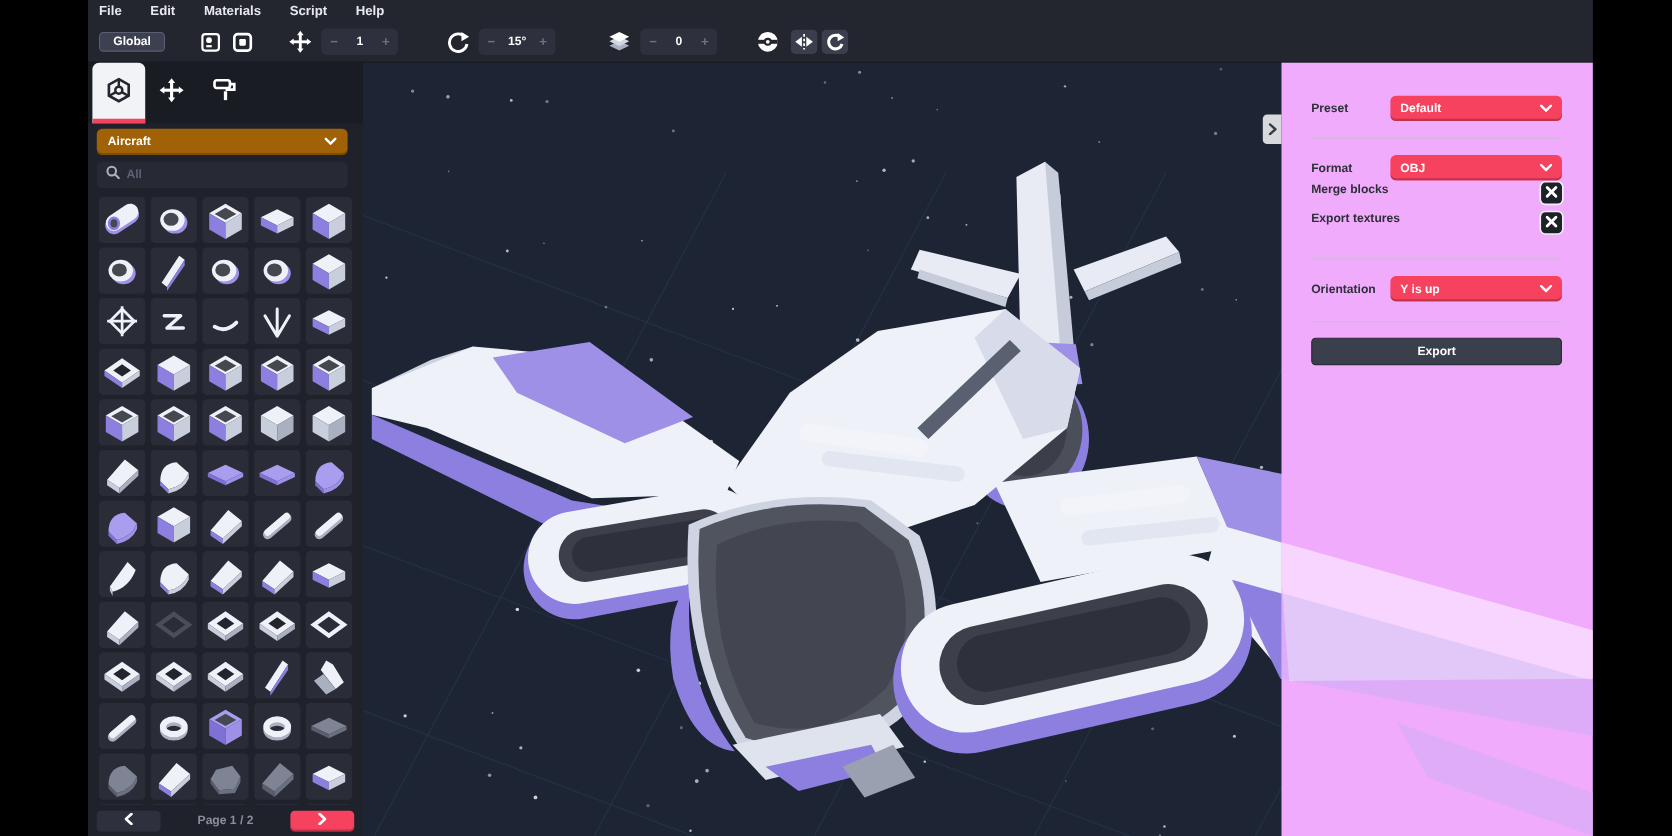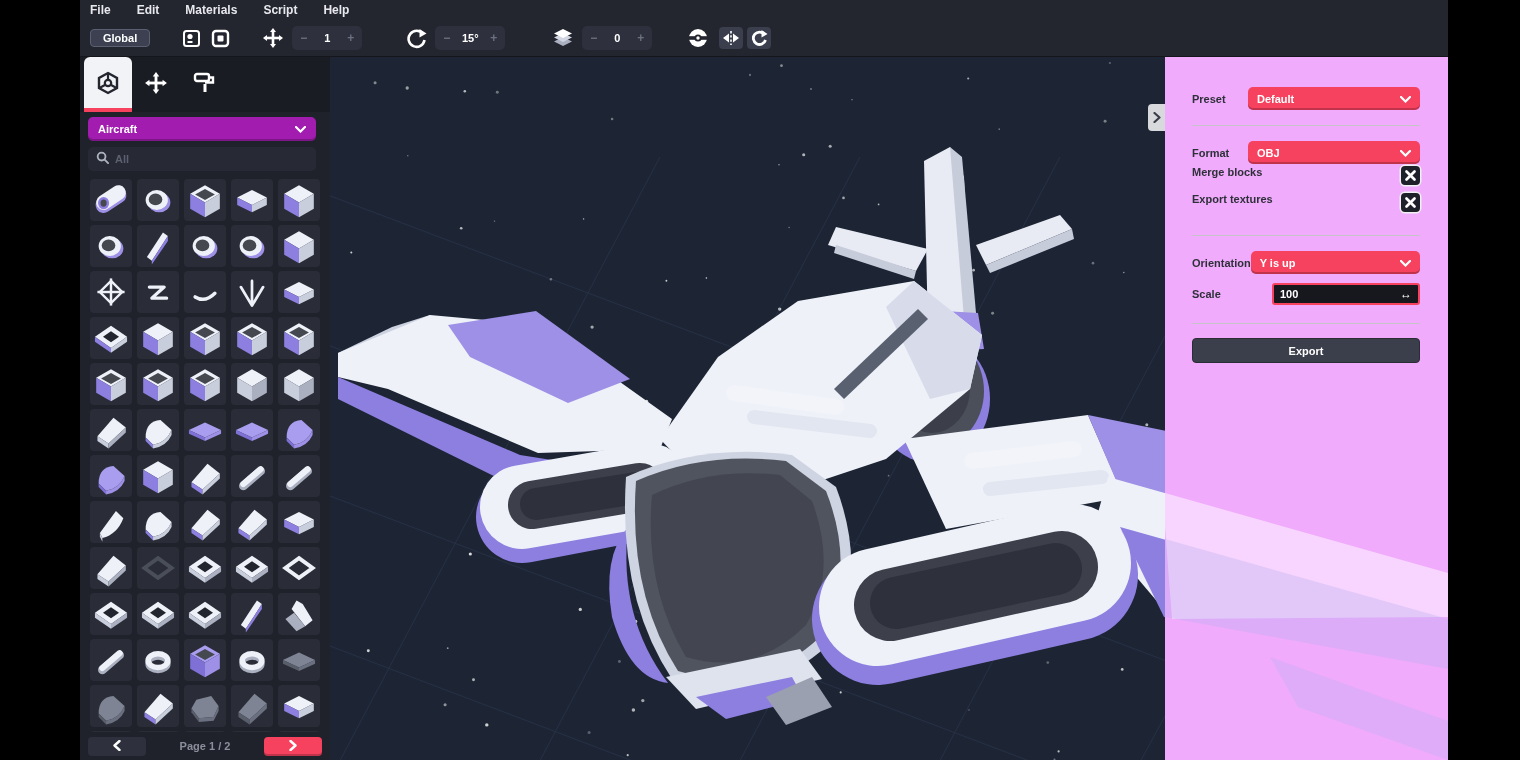--- a/index.html
+++ b/index.html
@@ -27,21 +27,21 @@
   .tb-sq-btn { width:24px; height:22px; background:#3a3e4d; border-radius:4px; display:flex;
              align-items:center; justify-content:center; }
 
   
   #sidebar { position:absolute; left:0; top:57px; bottom:0; width:250px; background:#20222b; }
   #tabrow { position:absolute; left:0; top:0; right:0; height:55px; background:#1a1c23;
             display:flex; align-items:flex-end; padding-left:4px; }
   .side-tab { width:48px; height:55px; display:flex; align-items:center; justify-content:center; }
   .side-tab.active { background:#f2f3f6; border-radius:6px 6px 0 0; height:55px;
             box-shadow:inset 0 -4px 0 #f7425f; }
-  #cat-dd { position:absolute; left:8px; right:14px; top:60px; height:24px; background:#a21caf;
+  #cat-dd { position:absolute; left:8px; right:14px; top:60px; height:24px; background:#a16207;
             border-radius:5px; box-shadow:inset 0 -2px 0 rgba(0,0,0,.22); display:flex;
             align-items:center; justify-content:space-between; padding:12px 10px; }
   #cat-dd span { color:#fff; font-size:11px; font-weight:bold; }
   #search-box { position:absolute; left:8px; right:14px; top:90px; height:24px; background:#272a34;
             border-radius:5px; display:flex; align-items:center; padding:0 8px; }
   #search-box input { background:transparent; border:0; outline:0; color:#aeb2c0; font-size:11px;
             font-weight:bold; width:100%; margin-left:6px; font-family:"Liberation Sans",sans-serif; }
   #search-box input::placeholder { color:#5c6070; }
   #tiles { position:absolute; left:8px; right:8px; top:120px; bottom:28px; overflow:hidden;
             display:flex; flex-wrap:wrap; align-content:flex-start; }
@@ -57,21 +57,21 @@
   
   #viewport { position:absolute; left:250px; top:57px; right:0; bottom:0; background:#1d2534; overflow:hidden; }
   #viewport svg { display:block; }
 
   
   #panel { position:absolute; right:0; top:57px; bottom:0; width:283px; background:#f0abfc; }
   #panel-ghost { position:absolute; inset:0; z-index:0; pointer-events:none; }
   #panel-inner { position:relative; z-index:1; padding:30px 28px 0 27px; }
   .p-row { display:flex; align-items:center; justify-content:space-between; }
   .p-label { color:#2e3039; font-size:11px; font-weight:bold; }
-  .p-dd { width:172px; height:23px; background:#f7425f; border-radius:5px;
+  .p-dd { width:156px; height:23px; background:#f7425f; border-radius:5px;
           box-shadow:inset 0 -2px 0 rgba(0,0,0,.22); display:flex; align-items:center;
           justify-content:space-between; padding:0 9px; }
   .p-dd span { color:#fff; font-size:11px; font-weight:bold; }
   .p-div { height:1px; background:#c3c3c8; margin:15px 0; }
   .chk-row { display:flex; align-items:flex-start; justify-content:space-between; height:27px; }
   .chk { width:19px; height:19px; background:#1f212a; border-radius:4px; display:flex;
          align-items:center; justify-content:center; box-shadow:0 0 0 1.5px #f0f0f3; }
   .scale-wrap { width:148px; height:22px; background:#17181d; border:2px solid #f7425f;
          border-radius:3px; display:flex; align-items:center; justify-content:space-between;
          padding:0 6px; }
@@ -942,27 +942,20 @@
       <div class="p-div"></div>
       <div class="p-row" style="margin-bottom:9px">
         <span class="p-label">Orientation</span>
         <div class="p-dd">
           <span>Y is up</span>
           <span><svg width="11" height="7" viewBox="0 0 11 7">
                 <polyline points="1,1 5.5,5.5 10,1" fill="none" stroke="#fff" stroke-width="2.2" stroke-linecap="round"></polyline>
               </svg></span>
         </div>
       </div>
-      <div class="p-row">
-        <span class="p-label">Scale</span>
-        <div class="scale-wrap">
-          <input value="100" style="">
-          <span class="scale-arrows">↔</span>
-        </div>
-      </div>
       <div class="p-div" style="margin:18px 0 14px"></div>
       <div class="export-btn">
         <span>Export</span>
       </div>
     </div>
   </div>
 
 </div>
 
 </body></html>

